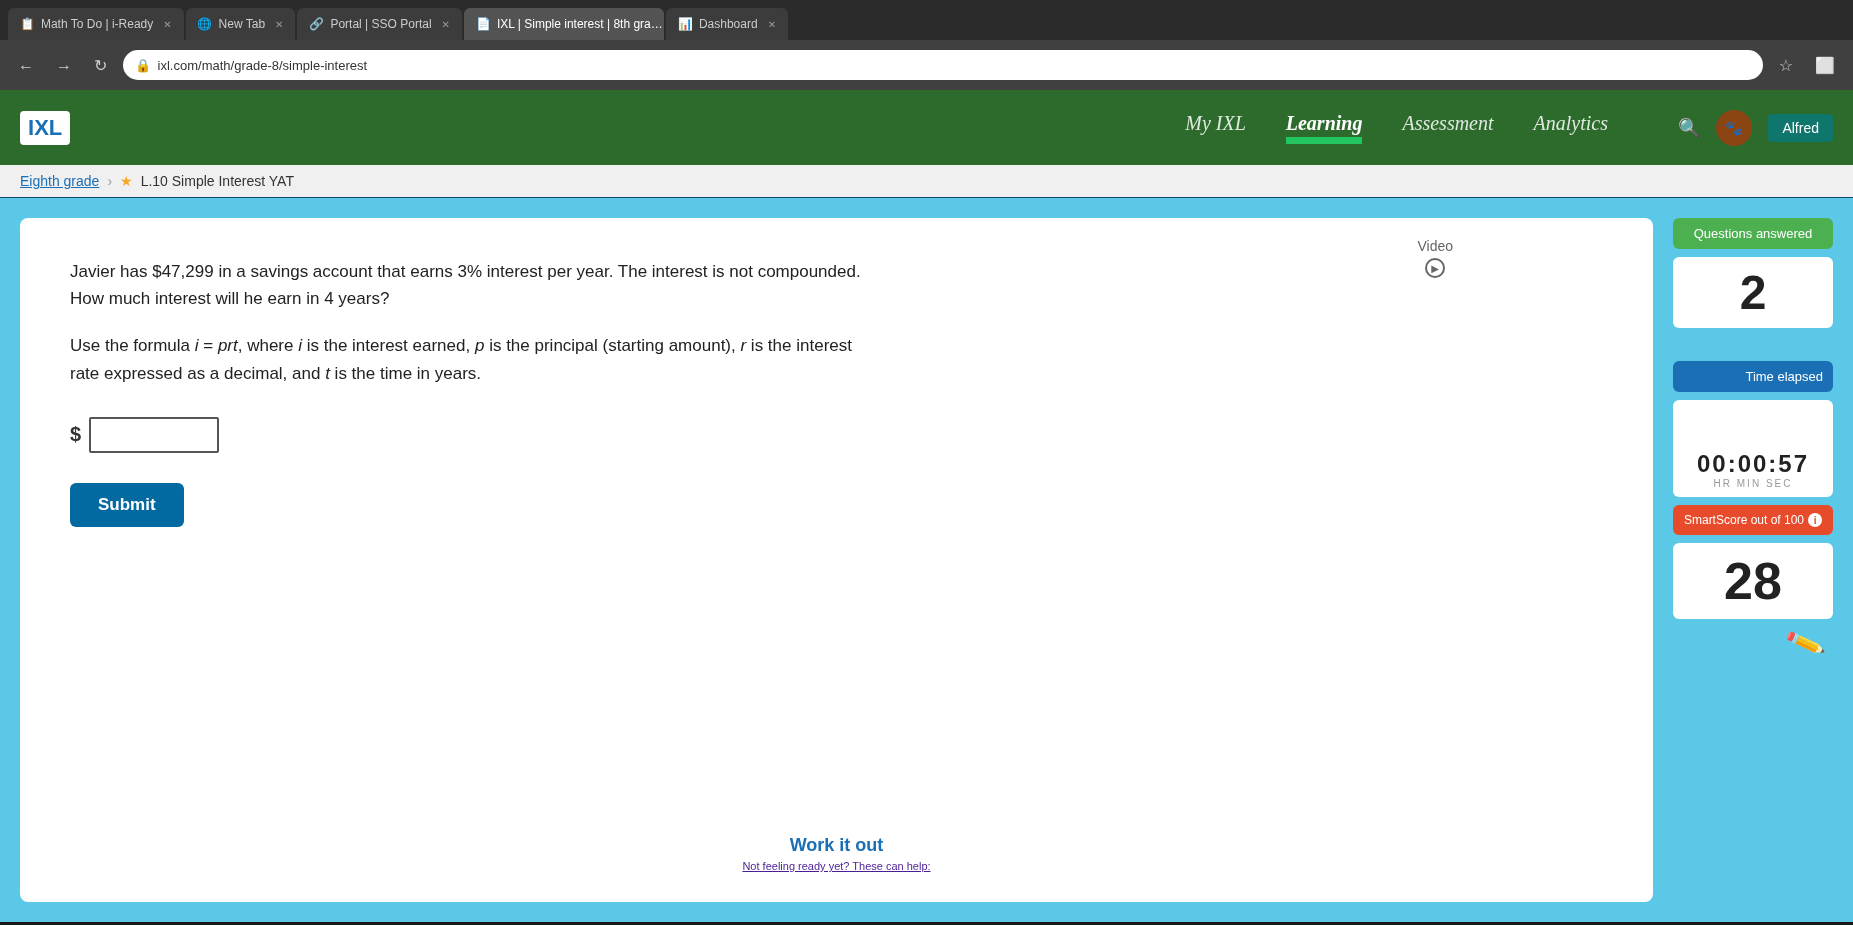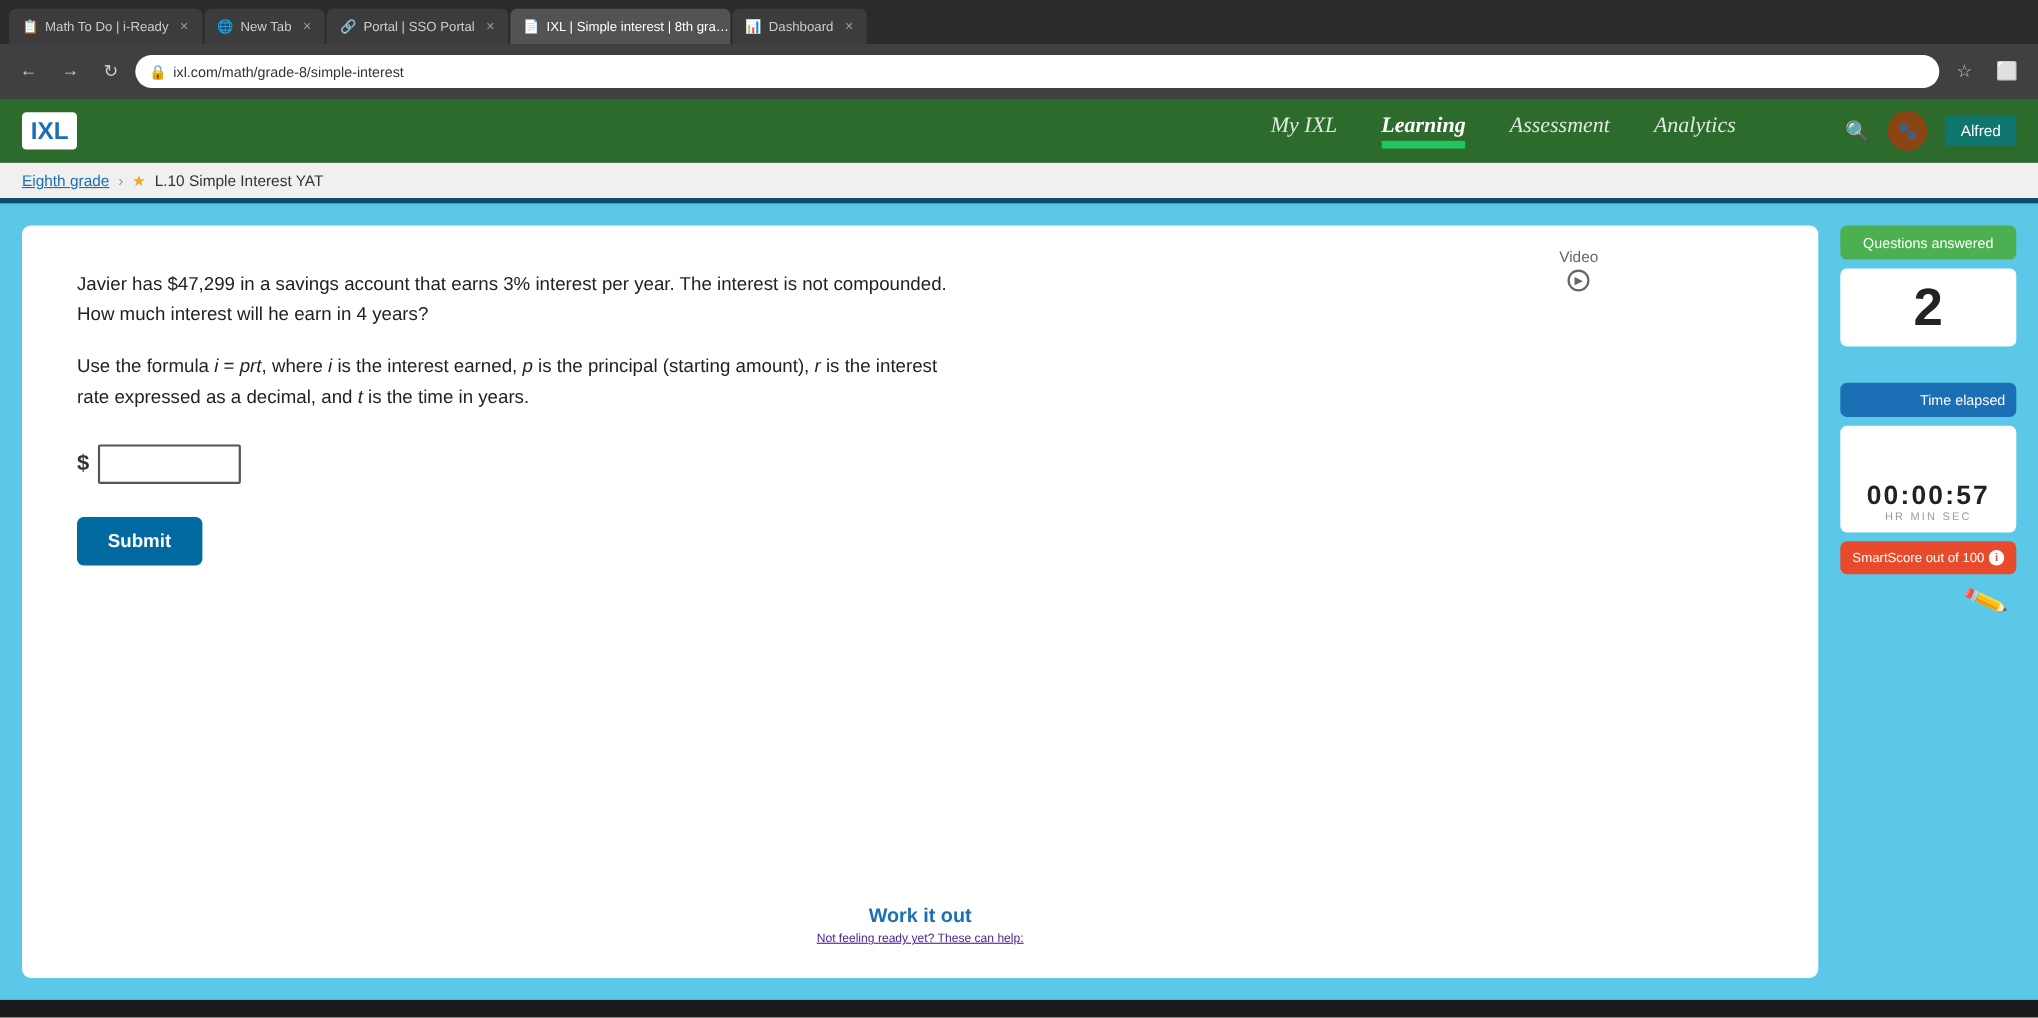--- a/index.html
+++ b/index.html
@@ -70,42 +70,42 @@
     }
     .address-icon {
       margin-right: 6px;
       color: #4caf50;
       font-size: 13px;
     }
 
     
     .ixl-header {
       background: #2d6b2d;
-      height: 58px;
+      height: 75px;
       display: flex;
       align-items: center;
       padding: 0 20px;
       gap: 40px;
     }
     .ixl-logo {
       background: white;
       border-radius: 4px;
       padding: 4px 8px;
       font-weight: bold;
       font-size: 22px;
       color: #e84b2b;
     }
     .ixl-logo span {
       color: #1a6fb5;
     }
     .ixl-nav {
       display: flex;
       gap: 40px;
       margin-left: auto;
-      margin-right: 60px;
+      margin-right: 30px;
     }
     .nav-item {
       color: rgba(255,255,255,0.85);
       font-size: 20px;
       cursor: pointer;
       text-decoration: none;
       font-family: Georgia, serif;
       font-style: italic;
     }
     .nav-item.active {
@@ -146,21 +146,21 @@
 
     
     .breadcrumb-bar {
       background: #f0f0f0;
       padding: 8px 20px;
       display: flex;
       align-items: center;
       gap: 8px;
       font-size: 14px;
       color: #333;
-      border-bottom: 5px solid #0c4a6e;
+      border-bottom: 1px solid #0c4a6e;
     }
     .breadcrumb-link {
       color: #1a6fb5;
       cursor: pointer;
       text-decoration: underline;
     }
     .breadcrumb-sep { color: #999; }
     .breadcrumb-star { color: #f5a623; }
 
     
@@ -459,19 +459,20 @@
       <div class="timer-numbers">
         <span>00</span>:<span>00</span>:<span>57</span>
       </div>
       <div class="timer-labels">HR  MIN  SEC</div>
     </div>
 
     <div class="smart-score-btn">
       <span>SmartScore out of 100</span>
       <span style="width:14px;height:14px;border-radius:50%;background:white;color:#e84b2b;font-size:10px;display:inline-flex;align-items:center;justify-content:center;font-weight:bold;">i</span>
     </div>
+    <div class="smart-score-num">28</div>
 
     <div class="pencil-icon">
       <span style="font-size:28px;color:#4a90d9;transform:rotate(-20deg);display:inline-block;">✏️</span>
     </div>
   </div>
 
 </div>
 
 </body></html>

